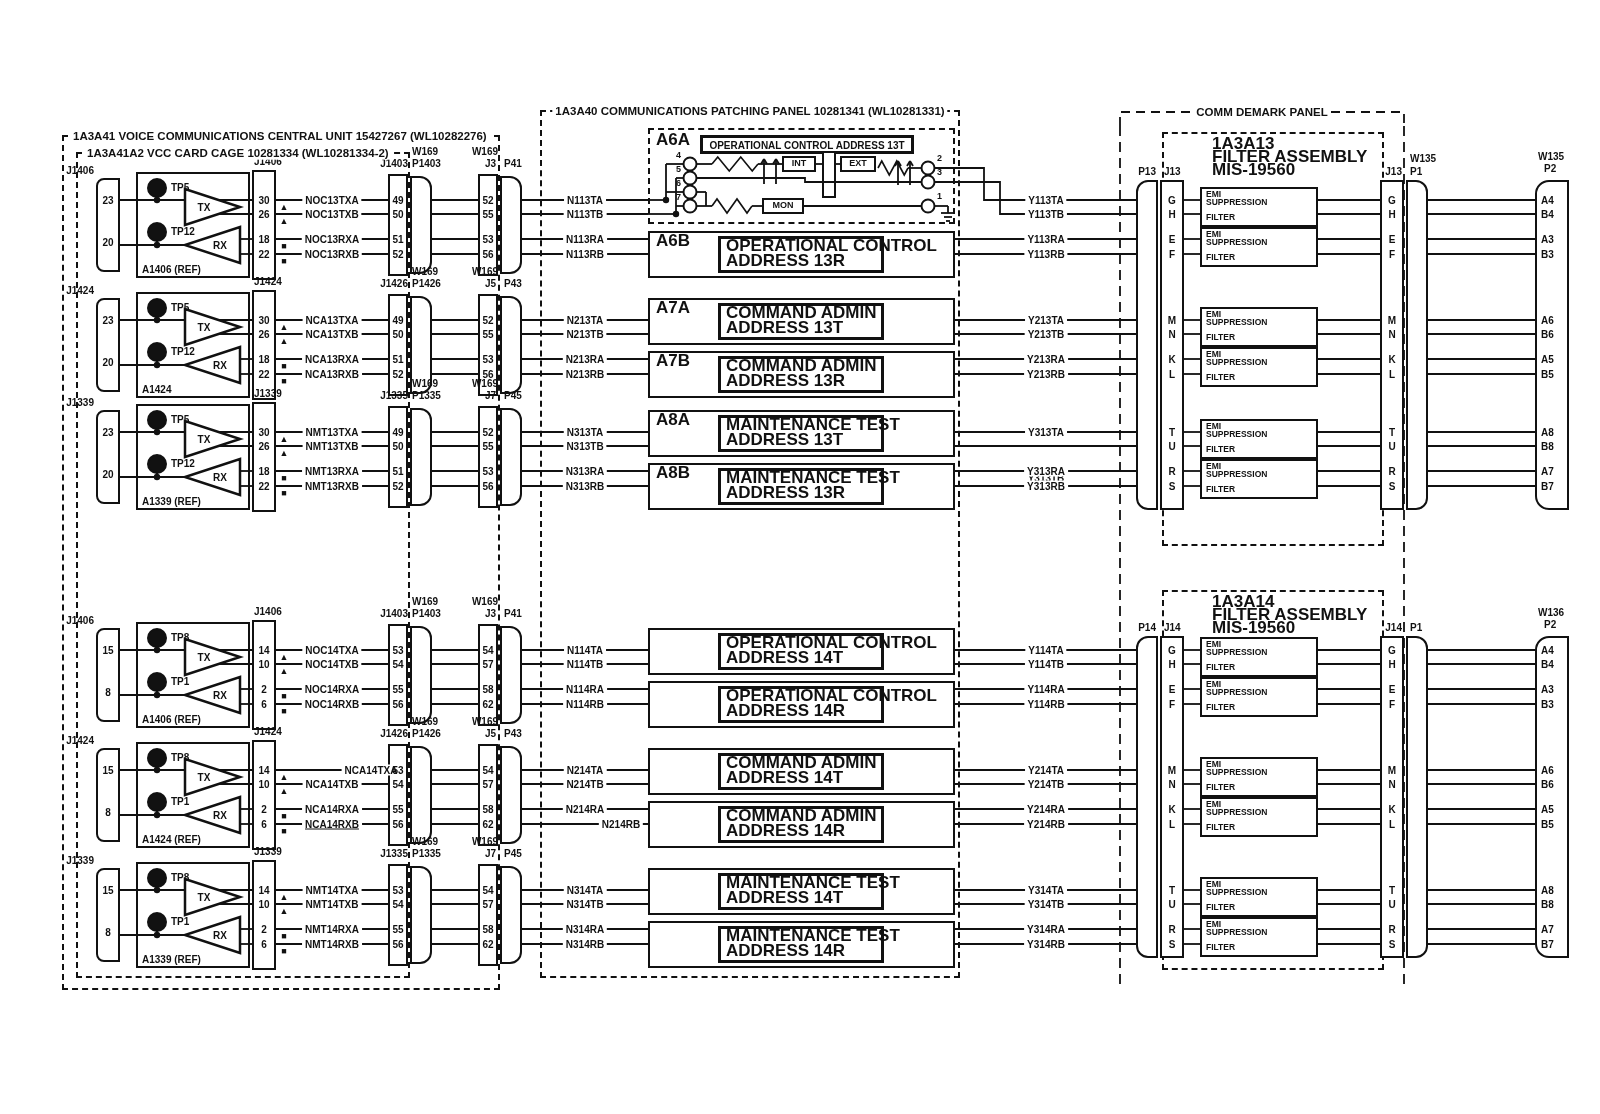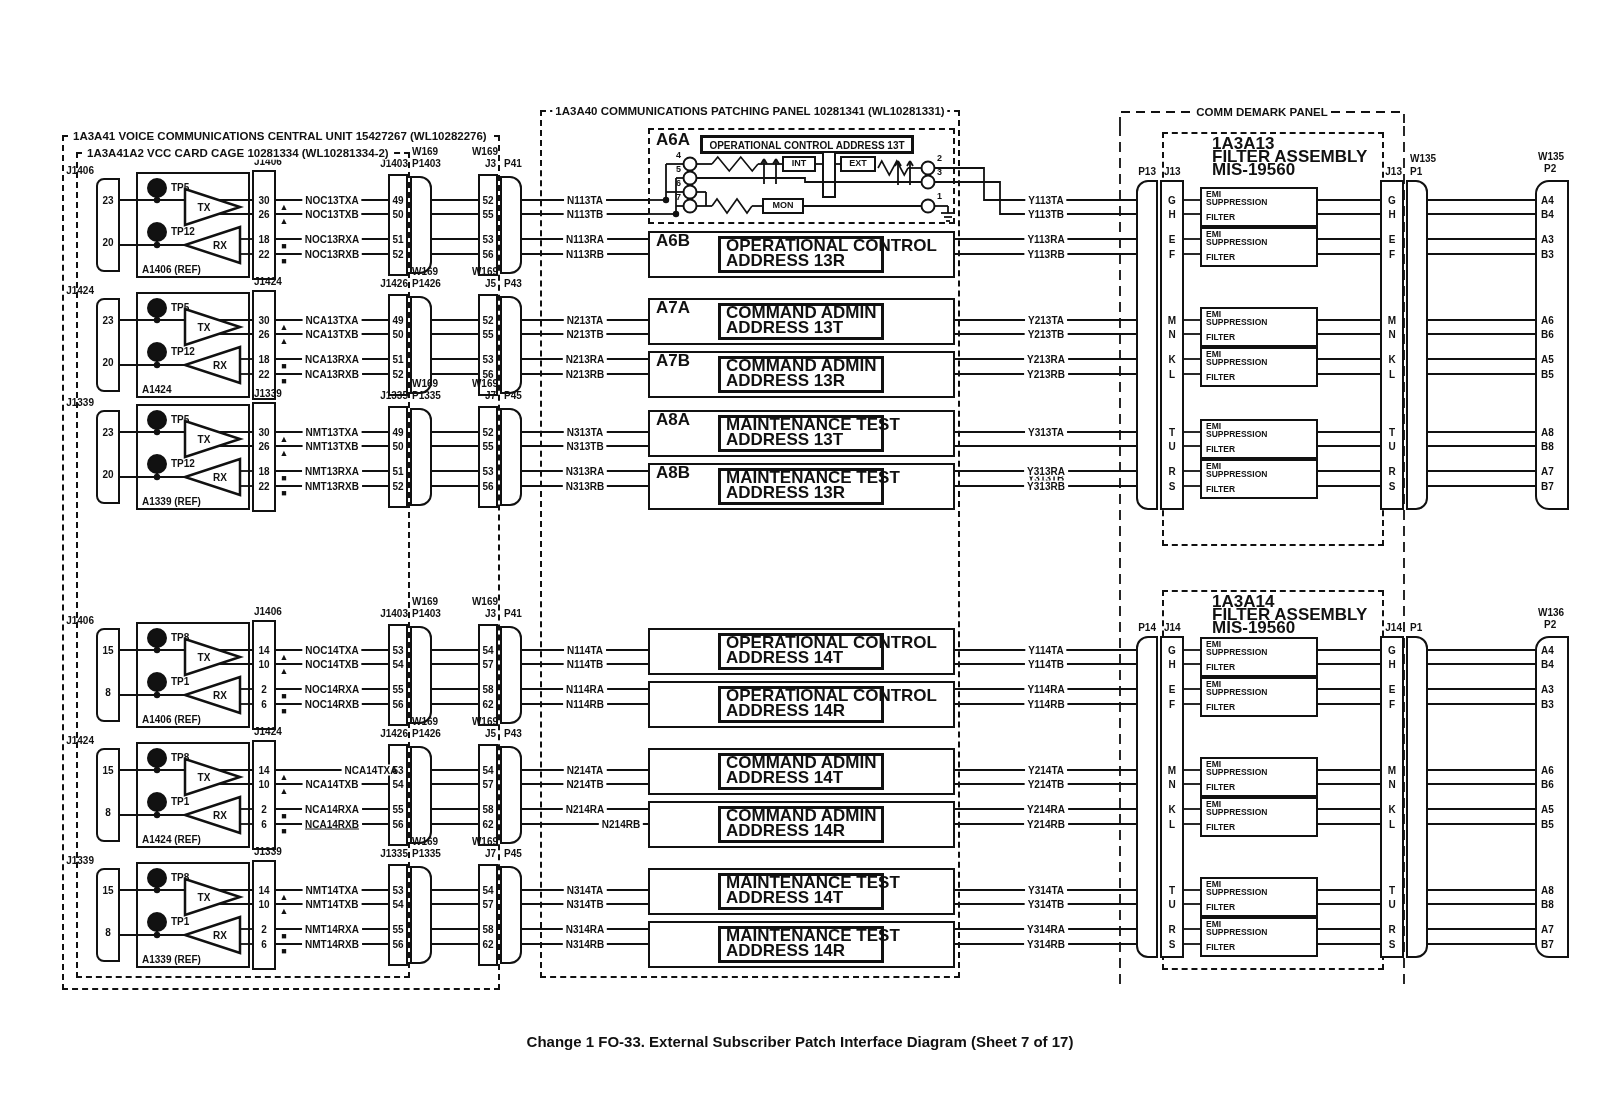--- a/index.html
+++ b/index.html
@@ -847,14 +847,13 @@
       <div class="lb" style="left: 488px; top: 944px; transform: translate(-50%, -50%);">62</div>
       <div class="lb" style="left: 498px; top: 841px; transform: translate(-100%, -50%);">W169</div>
       <div class="lb" style="left: 496px; top: 853px; transform: translate(-100%, -50%);">J7</div>
       <div class="lb" style="left: 504px; top: 853px; transform: translate(0px, -50%);">P45</div>
     </div>
 
   <div class="lb bg f12" style="left:70px;top:136px;transform:translate(0,-50%)">1A3A41 VOICE COMMUNICATIONS CENTRAL UNIT 15427267 (WL10282276)</div>
   <div class="lb bg f12" style="left:84px;top:153px;transform:translate(0,-50%)">1A3A41A2 VCC CARD CAGE 10281334 (WL10281334-2)</div>
   <div class="lb bg f12" style="left:750px;top:111px">1A3A40 COMMUNICATIONS PATCHING PANEL 10281341 (WL10281331)</div>
   <div class="lb bg f12" style="left:1262px;top:112px">COMM DEMARK PANEL</div>
-  <div class="lb f15" style="left:800px;top:1042px">Change 1  FO-33.  External Subscriber Patch Interface Diagram (Sheet 7 of 17)</div>
 </div>
 
 </body></html>

